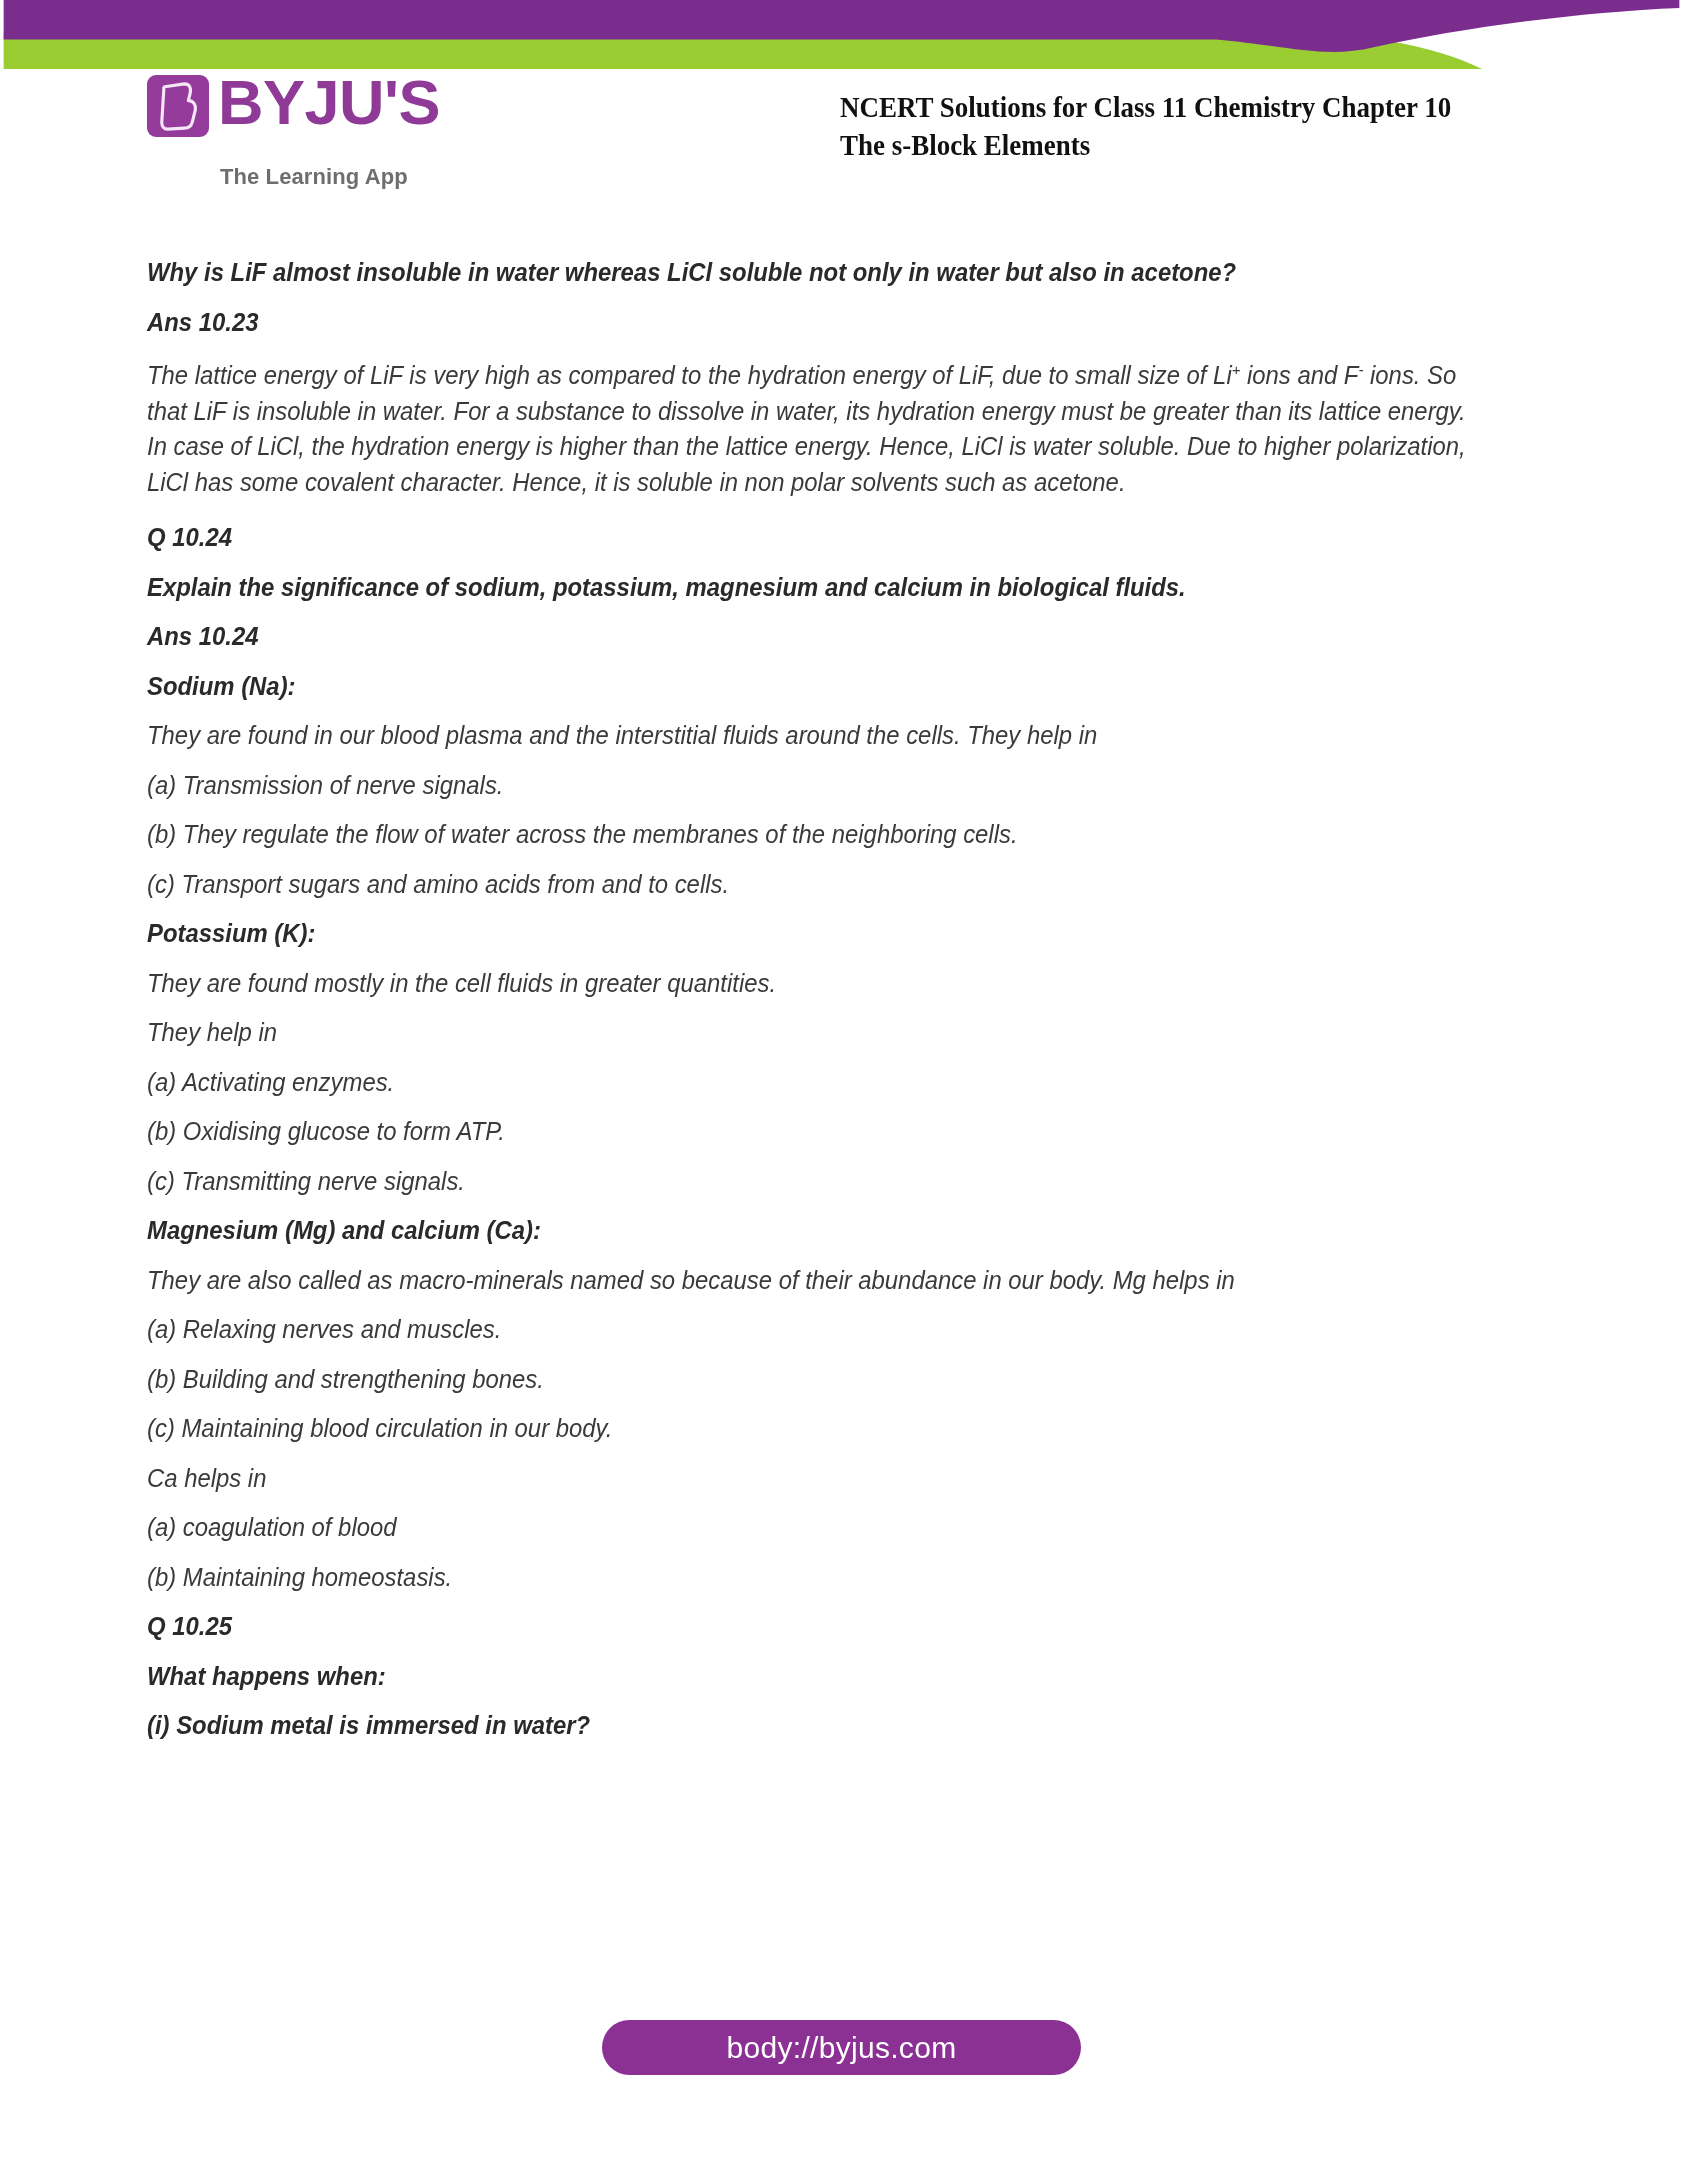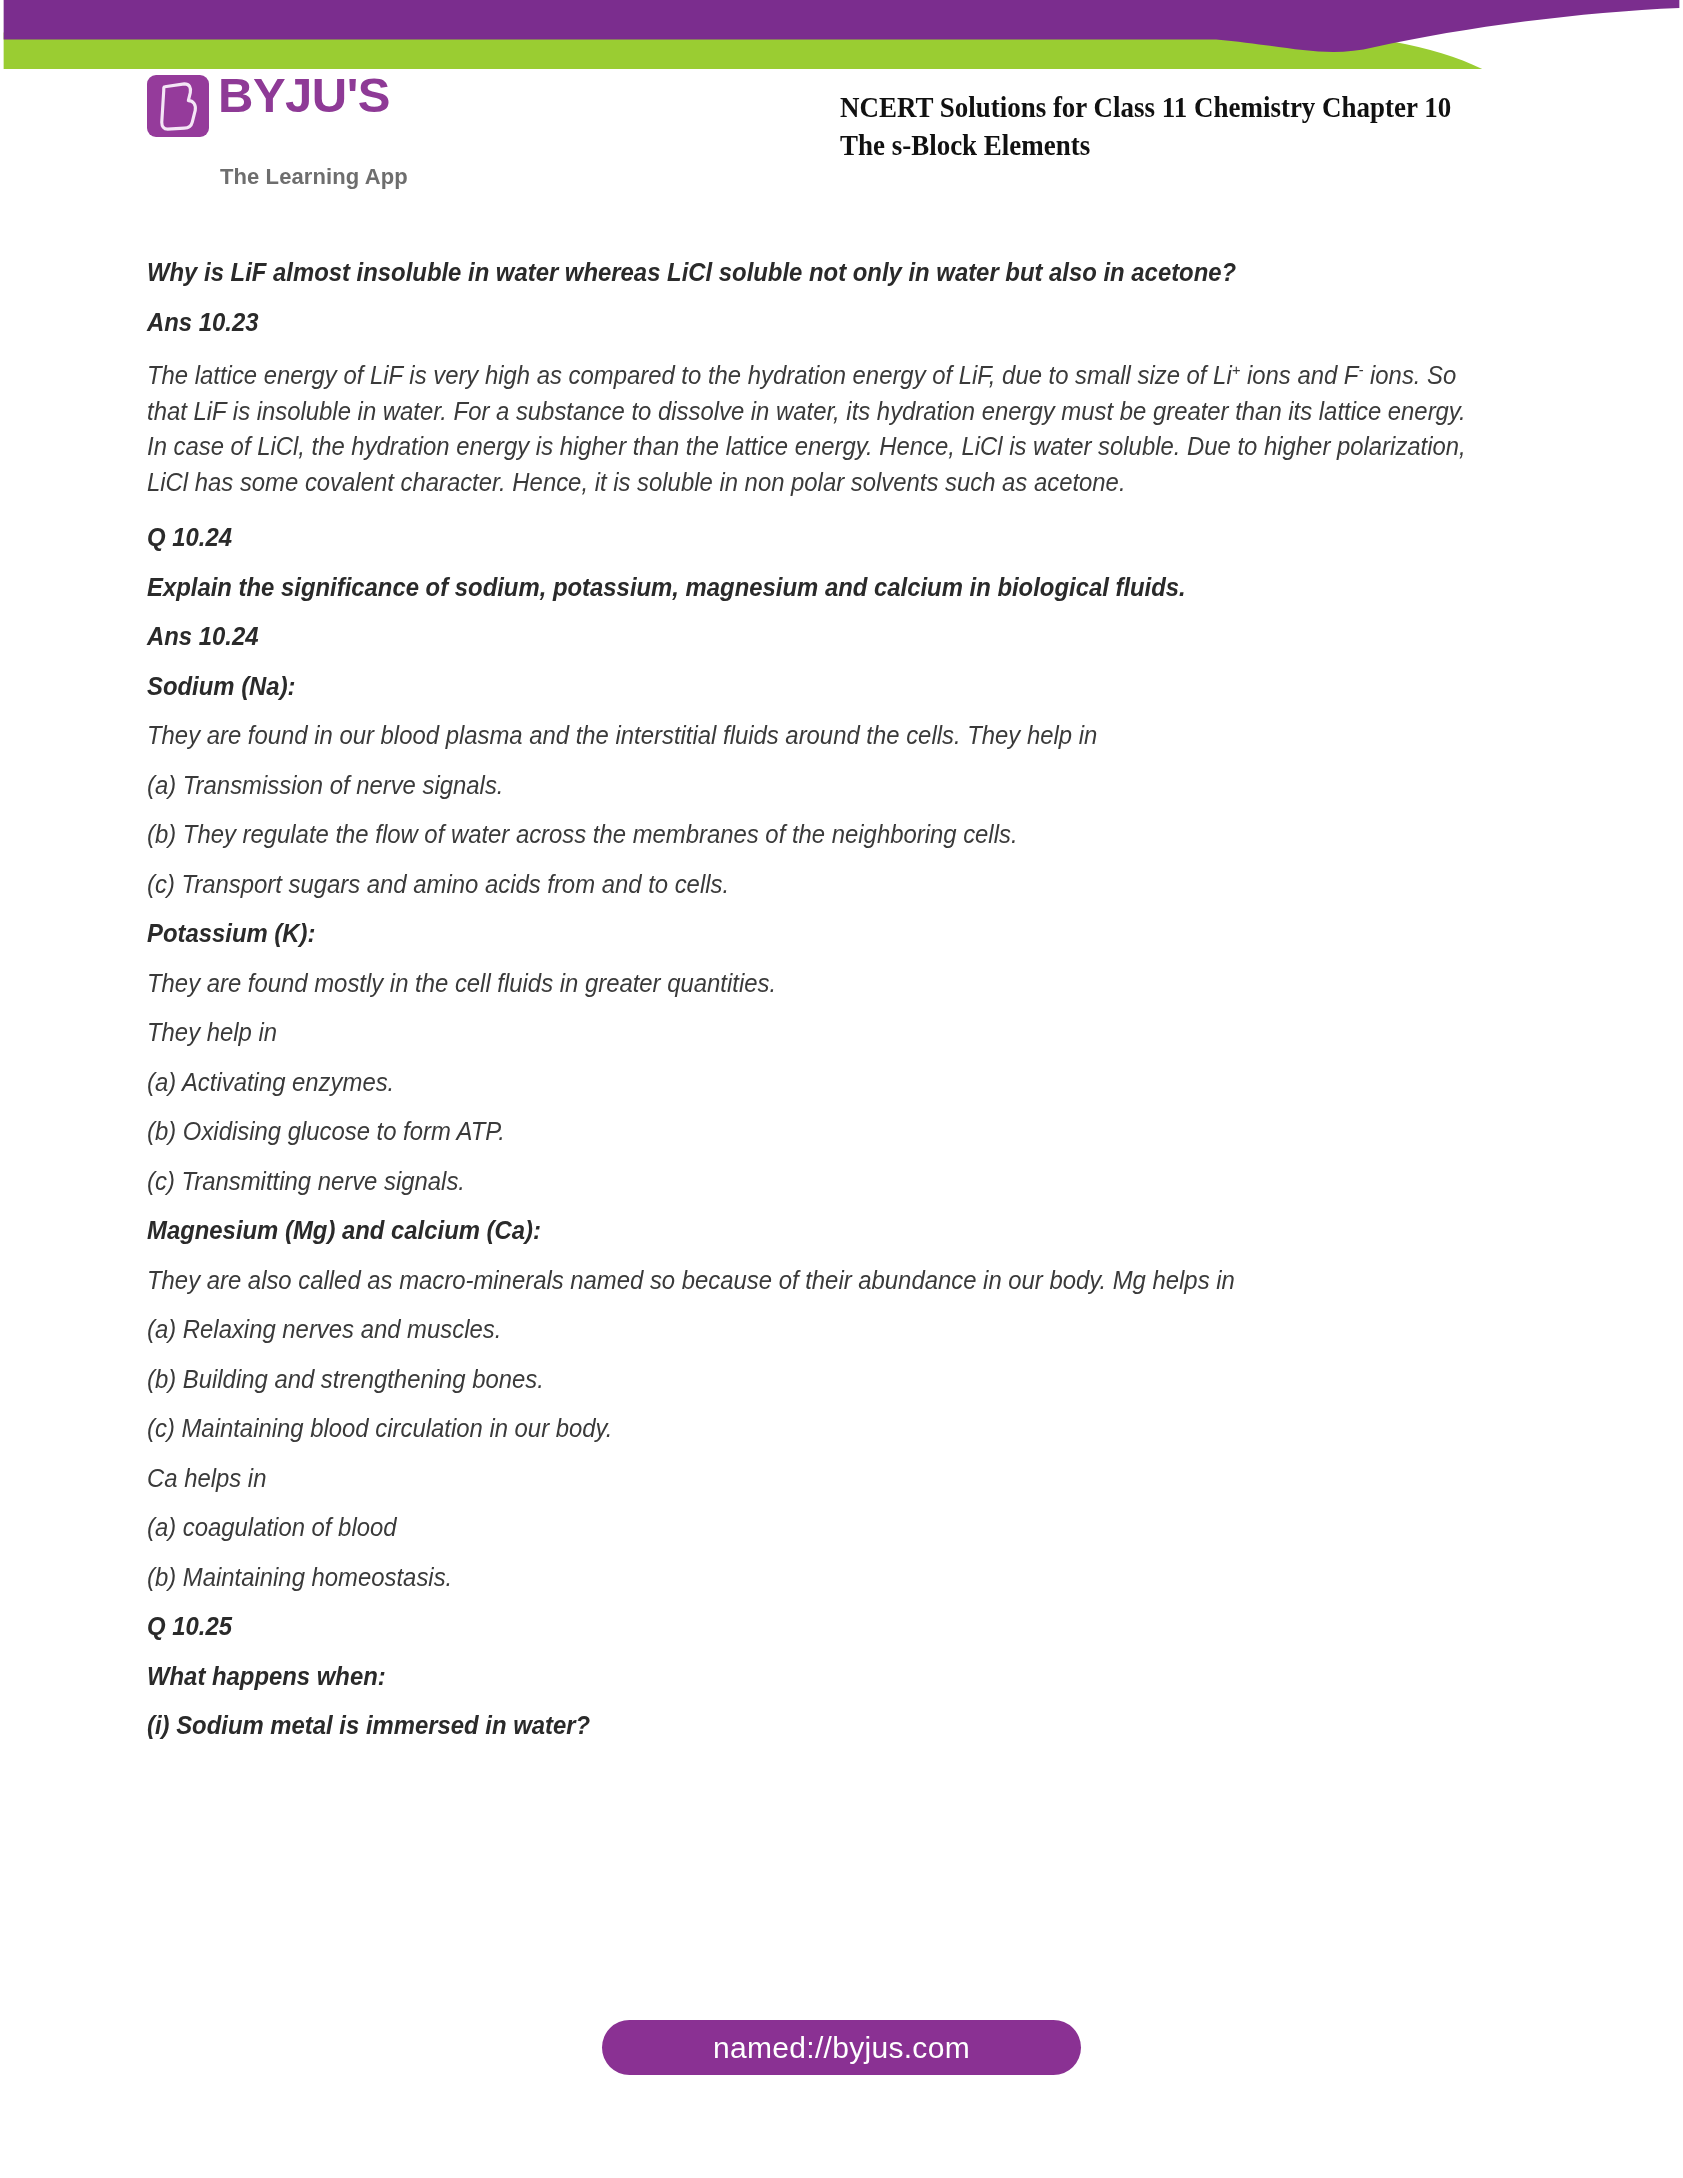--- a/index.html
+++ b/index.html
@@ -50,21 +50,21 @@
     position: absolute;
     left: 0;
     top: 0;
   }
   .logo-word {
     position: absolute;
     left: 71px;
     top: 0px;
     font-family: "Liberation Sans", sans-serif;
     font-weight: bold;
-    font-size: 49px;
+    font-size: 63px;
     letter-spacing: -0.5px;
     color: #8E3A96;
     line-height: 1;
   }
   .logo-tag {
     position: absolute;
     left: 73px;
     top: 53px;
     font-family: "Liberation Sans", sans-serif;
     font-weight: bold;
@@ -195,15 +195,15 @@
     <p class="tight">(c) Maintaining blood circulation in our body.</p>
     <p class="tight">Ca helps in</p>
     <p class="tight">(a) coagulation of blood</p>
     <p class="tight">(b) Maintaining homeostasis.</p>
     <p class="bold">Q 10.25</p>
     <p class="bold">What happens when:</p>
     <p class="bold">(i) Sodium metal is immersed in water?</p>
   </div>
 
 <div class="footer-pill">
-  <span>named://byjus.com</span>
+  <span>body://byjus.com</span>
 </div>
 
 
 </body></html>

